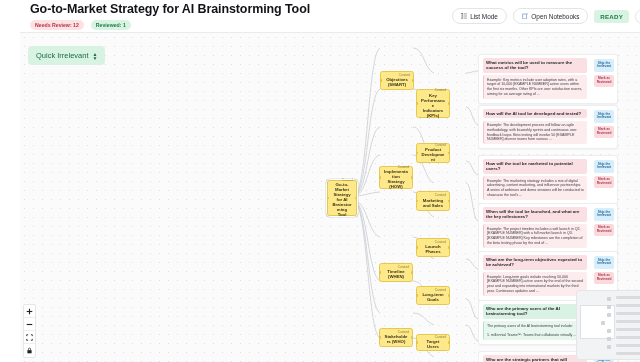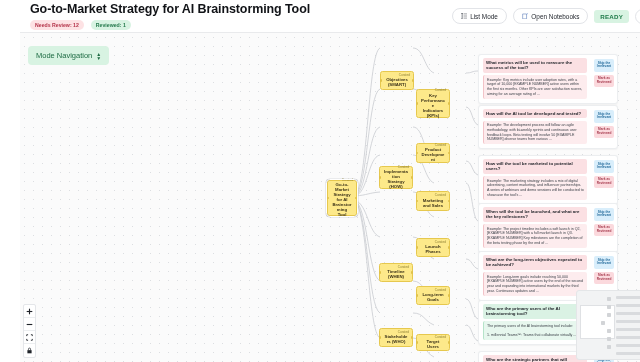--- a/index.html
+++ b/index.html
@@ -188,21 +188,21 @@
           <i></i>
           <i></i>
           <i></i>
         </div>
     </div>
   </div>
 
   <div class="canvas">
 
     <div class="quicknav">
-      <span>Mode Navigation</span>
+      <span>Quick Irrelevant</span>
       <span class="chev">▲<br>▼</span>
     </div>
 
     <svg class="edges" viewBox="0 0 640 329" preserveAspectRatio="none">
       <path d="M335 163 C 348 150, 348 20, 360 15"></path>
       <path d="M335 163 C 348 155, 348 60, 360 56"></path>
       <path d="M335 163 C 348 158, 348 97, 360 94"></path>
       <path d="M335 163 C 348 160, 348 124, 360 122"></path>
       <path d="M335 163 C 348 162, 348 160, 360 159"></path>
       <path d="M335 167 C 348 172, 348 200, 360 204"></path>

